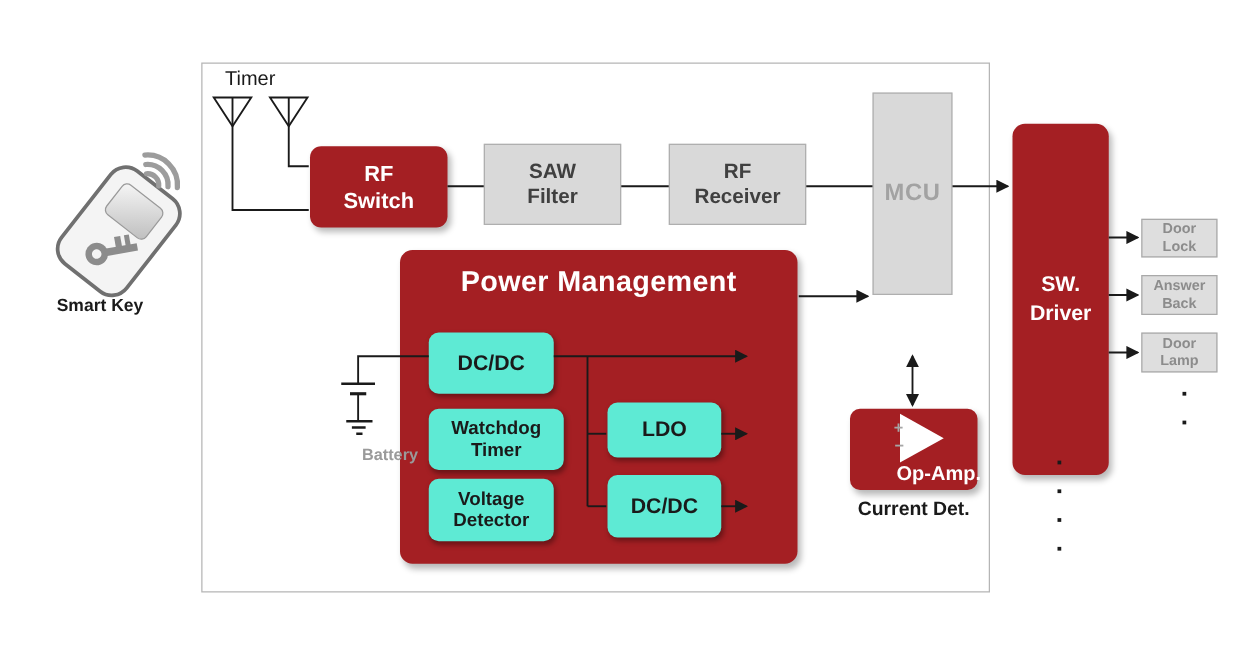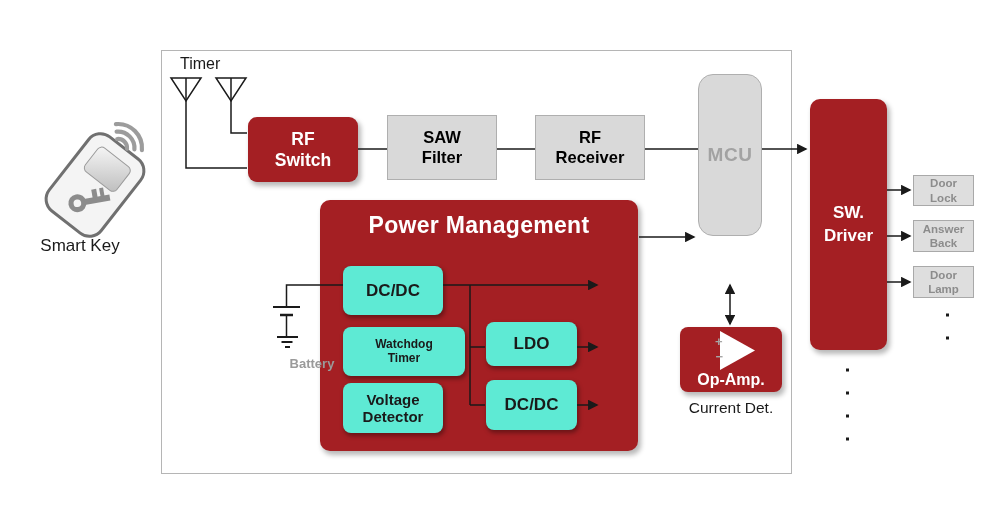--- a/index.html
+++ b/index.html
@@ -12,62 +12,62 @@
     display:flex;align-items:center;justify-content:center;
     text-align:center;
   }
   .pre{white-space:pre-line;}
   .red{
     background:#A41F23;color:#ffffff;font-weight:bold;
     border-radius:9px;box-shadow:2.5px 3.5px 5px rgba(0,0,0,0.28);
   }
   .grayblk{
     background:#D9D9D9;border:1.5px solid #AFAFAF;
-    color:#000000;font-weight:bold;
+    color:#404040;font-weight:bold;
   }
   .whiteblk{
     background:#5eead4;color:#1A1A1A;font-weight:bold;border-radius:8px;
     box-shadow:1.5px 2.5px 4px rgba(0,0,0,0.35);
   }
   .smallgray{
     background:#DEDEDE;border:1.5px solid #A9A9A9;
     color:#8C8C8C;font-weight:bold;font-size:11.5px;line-height:1.22;
   }
   .outer-box{
     position:absolute;left:161px;top:50px;width:631px;height:424px;
     border:1.5px solid #B5B5B5;box-sizing:border-box;background:transparent;
   }
   .body-label{position:absolute;left:180px;top:55px;font-size:16px;color:#1a1a1a;}
   .rf-switch{left:248px;top:117px;width:110px;height:65px;font-size:17.5px;line-height:1.2;}
   .saw-filter{left:387px;top:115px;width:110px;height:65px;font-size:16.5px;line-height:1.2;}
   .rf-receiver{left:535px;top:115px;width:110px;height:65px;font-size:16.5px;line-height:1.2;}
-  .mcu{left:698px;top:74px;width:64px;height:162px;font-size:19px;color:#A2A2A2;letter-spacing:0.5px;border-radius:15px;}
+  .mcu{left:698px;top:74px;width:64px;height:162px;font-size:19px;color:#A2A2A2;letter-spacing:0.5px;}
   .pm{left:320px;top:200px;width:318px;height:251px;border-radius:10px;}
   .pm-title{position:absolute;left:320px;top:212px;width:318px;text-align:center;
     color:#ffffff;font-weight:bold;font-size:23px;letter-spacing:0.3px;}
   .dcdc-top{left:343px;top:266px;width:100px;height:49px;font-size:17px;}
-  .watchdog{left:343px;top:327px;width:122px;height:49px;font-size:12px;line-height:1.15;}
+  .watchdog{left:343px;top:327px;width:108px;height:49px;font-size:15px;line-height:1.15;}
   .voltdet{left:343px;top:383px;width:100px;height:50px;font-size:15px;line-height:1.15;}
   .ldo{left:486px;top:322px;width:91px;height:44px;font-size:17px;}
   .dcdc-bottom{left:486px;top:380px;width:91px;height:50px;font-size:17px;}
   .battery-label{position:absolute;left:258px;top:356px;width:60px;text-align:center;
     font-size:13px;font-weight:bold;color:#9A9A9A;margin-left:24px;}
   .opamp{left:680px;top:327px;width:102px;height:65px;border-radius:8px;}
   .opamp-label{position:absolute;left:0;bottom:3px;width:100%;text-align:center;
-    font-size:16px;font-weight:bold;color:#ffffff;}
+    font-size:16px;font-weight:bold;color:#ffffff;padding-left:20px;}
   .opamp-tri{position:absolute;left:34px;top:3px;}
   .current-det{position:absolute;left:656px;top:399px;width:150px;text-align:center;
-    font-size:15.5px;font-weight:normal;color:#1a1a1a;}
-  .sw-driver{left:810px;top:99px;width:77px;height:251px;font-size:17px;line-height:1.3;border-radius:10px;}
+    font-size:15.5px;font-weight:bold;color:#1a1a1a;}
+  .sw-driver{left:810px;top:99px;width:77px;height:281px;font-size:17px;line-height:1.3;border-radius:10px;}
   .door-lock{left:913px;top:175px;width:61px;height:31px;}
   .answer-back{left:913px;top:220px;width:61px;height:32px;}
   .room-lamp{left:913px;top:266px;width:61px;height:32px;}
   .smartkey-svg{position:absolute;left:40px;top:103px;}
   .smartkey-label{position:absolute;left:20px;top:236px;width:120px;text-align:center;
-    font-size:17px;color:#1a1a1a;}
+    font-size:14px;color:#1a1a1a;font-weight:bold;}
   .overlay{position:absolute;left:0;top:0;pointer-events:none;}
 </style>
 </head>
 <body>
 
 <div class="stage">
 
   <div class="outer-box"></div>
 
   <svg class="smartkey-svg" width="130" height="140" viewBox="40 103 130 140">

